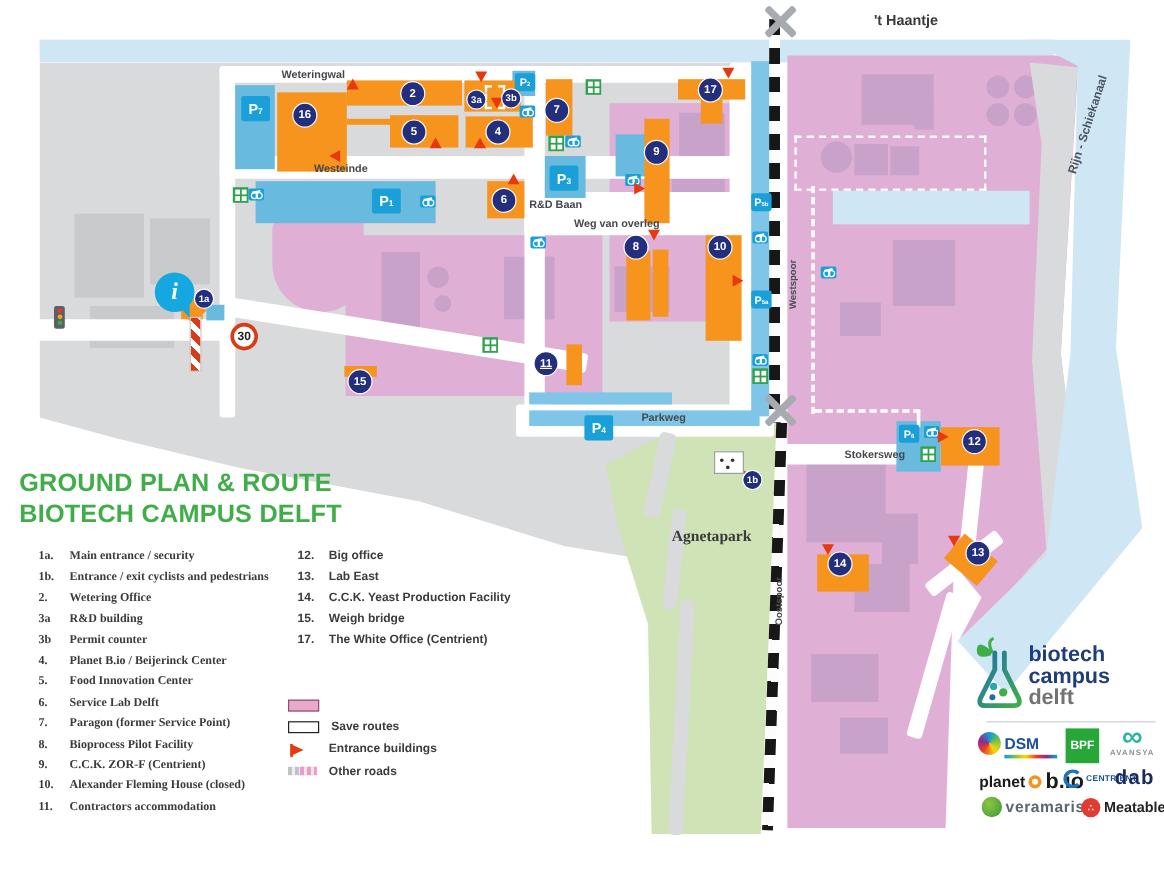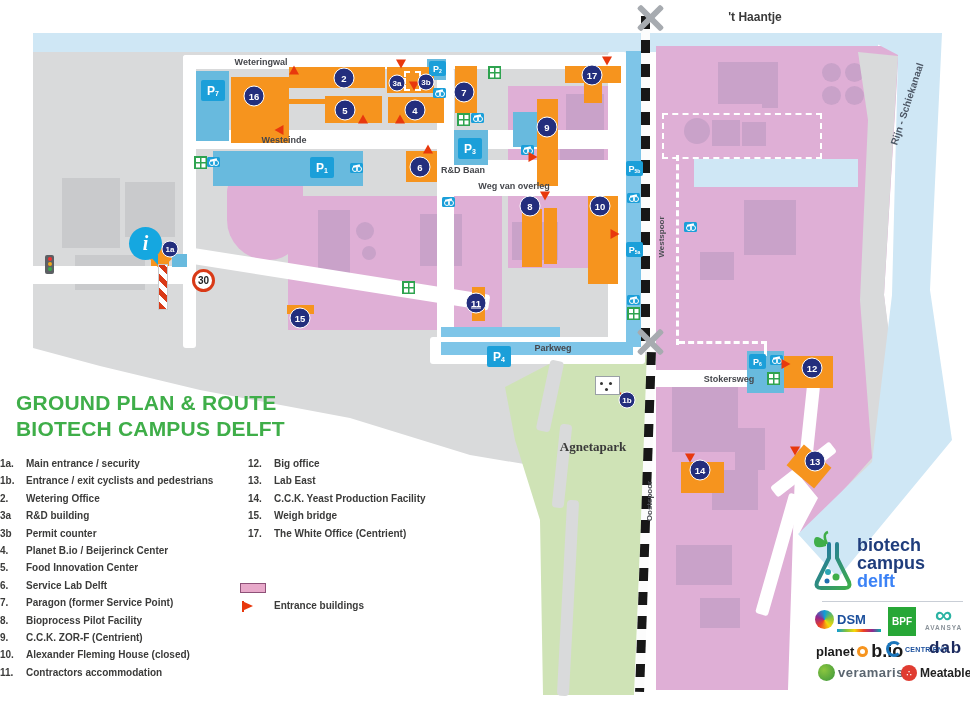--- a/index.html
+++ b/index.html
@@ -75,21 +75,21 @@
   .sic.entr i{position:absolute;left:2px;top:0;width:0;height:0;border-top:5px solid transparent;
        border-bottom:5px solid transparent;border-left:11px solid #e8380d;}
   .sic.entr u{position:absolute;left:2px;top:0;width:2px;height:11px;background:#e8380d;}
   .sic.track{background:linear-gradient(90deg,#191919 0 11px,transparent 11px 16px,#191919 16px 22px,transparent 22px);height:5px;margin-top:3px;}
   .sic.other{background:repeating-linear-gradient(90deg,#bfc3c7 0 3px,#eceff1 3px 6px);height:7px;position:relative;}
   .sic.other::after{content:"";position:absolute;right:0;top:0;width:14px;height:7px;
        background:repeating-linear-gradient(90deg,#e79cc5 0 3px,#f7e0ee 3px 6px);}
   
   #brand{position:absolute;left:812px;top:530px;width:155px;}
   #brand .btxt{position:absolute;left:45px;top:6px;font-weight:bold;font-size:18px;line-height:18px;color:#1f3d7c;}
-  #brand .btxt .green{color:#3b82f6;}
+  #brand .btxt .green{color:#737373;}
   #divider{position:absolute;left:822px;top:601px;width:141px;height:1px;background:#c9ced6;}
   .tile{position:absolute;display:flex;align-items:center;gap:3px;font-weight:bold;}
   .tile .mark{position:relative;flex:none;}
   .dsm .mark{width:19px;height:19px;border-radius:50%;
       background:conic-gradient(#0f9bd7,#7dc242,#f6d808,#ef4123,#92278f,#0f9bd7);}
   .dsm .txt{color:#1b4f9c;font-size:13px;}
   .dsm::after{content:"";position:absolute;left:22px;bottom:-3px;width:44px;height:3px;
       background:linear-gradient(90deg,#0f9bd7,#7dc242,#f6d808,#ef4123,#92278f,#00b5ad);}
   .bpf{background:#27a737;width:28px;height:29px;justify-content:center;}
   .bpf .txt{color:#fff;font-size:10px;}
@@ -305,21 +305,21 @@
     <div class="badge" style="left: 344px; top: 78px;">2</div>
     <div class="badge sm" style="left: 397px; top: 83px;">3a</div>
     <div class="badge sm" style="left: 426px; top: 82px;">3b</div>
     <div class="badge" style="left: 415px; top: 110px;">4</div>
     <div class="badge" style="left: 345px; top: 110px;">5</div>
     <div class="badge" style="left: 420px; top: 167px;">6</div>
     <div class="badge" style="left: 464px; top: 92px;">7</div>
     <div class="badge" style="left: 530px; top: 206px;">8</div>
     <div class="badge" style="left: 547px; top: 127px;">9</div>
     <div class="badge" style="left: 600px; top: 206px;">10</div>
-    <div class="badge" style="left: 476px; top: 303px; text-decoration: underline;">11</div>
+    <div class="badge" style="left: 455px; top: 303px; text-decoration: underline;">11</div>
     <div class="badge" style="left: 812px; top: 368px;">12</div>
     <div class="badge" style="left: 815px; top: 461px;">13</div>
     <div class="badge" style="left: 700px; top: 470px;">14</div>
     <div class="badge" style="left: 300px; top: 318px;">15</div>
     <div class="badge" style="left: 254px; top: 96px;">16</div>
     <div class="badge" style="left: 592px; top: 75px;">17</div>
     <div class="badge sm" style="left: 170px; top: 249px;">1a</div>
     <div class="badge sm" style="left: 627px; top: 400px;">1b</div>
     <div class="lab" style="left: 755px; top: 17px; font-size: 12px; color: rgb(58, 58, 58);">'t Haantje</div>
     <div class="lab" style="left: 907px; top: 104px; font-size: 10px; color: rgb(75, 85, 99); transform: translate(-50%, -50%) rotate(-72deg);">Rijn - Schiekanaal</div>
@@ -339,21 +339,21 @@
       <span></span>
     </div>
     <div class="xing" style="left: 595px; top: 376px;">
       <span></span>
     </div>
   </div>
 
 <div id="legend">
   <h1><span>GROUND PLAN &amp; ROUTE</span><br><span>BIOTECH CAMPUS DELFT</span></h1>
 </div>
-<div class="lcol" id="leg-left" style="left:0;top:458px;width:225px;">
+<div class="lcol" id="leg-left" style="left:32px;top:458px;width:225px;font-family:Liberation Serif, serif;">
     <div class="lrow" style="position: relative;">
       <span class="lnum">1a.</span>
       <span class="llab">Main entrance / security</span>
     </div>
     <div class="lrow" style="position: relative;">
       <span class="lnum">1b.</span>
       <span class="llab">Entrance / exit cyclists and pedestrians</span>
     </div>
     <div class="lrow" style="position: relative;">
       <span class="lnum">2.</span>
@@ -418,28 +418,40 @@
       <span class="llab">Weigh bridge</span>
     </div>
     <div class="lrow" style="position: relative;">
       <span class="lnum">17.</span>
       <span class="llab">The White Office (Centrient)</span>
     </div>
   </div>
 <div class="lcol" id="leg-sym" style="left:240px;top:582px;width:250px;">
     <div class="srow" style="position: relative;">
       <span class="sic ppe"></span>
+    </div>
+    <div class="srow" style="position: relative;">
+      <span class="sic save"></span>
+      <span>
+        <div>Save routes</div>
+      </span>
     </div>
     <div class="srow" style="position: relative;">
       <span class="sic entr">
         <u></u>
         <i></i>
       </span>
       <span>
         <div>Entrance buildings</div>
+      </span>
+    </div>
+    <div class="srow" style="position: relative;">
+      <span class="sic other"></span>
+      <span>
+        <div>Other roads</div>
       </span>
     </div>
   </div>
 
 <div id="brand">
   <svg width="42" height="62" viewBox="0 0 42 62">
     <defs>
         <linearGradient id="fg" x1="0" y1="0" x2="1" y2="1">
       <stop offset="0" stop-color="#1f6fb0"></stop>
           <stop offset="1" stop-color="#3fae49"></stop>

